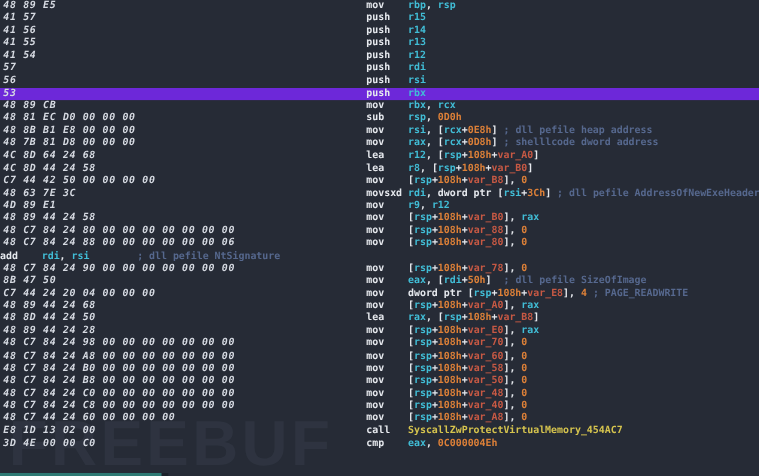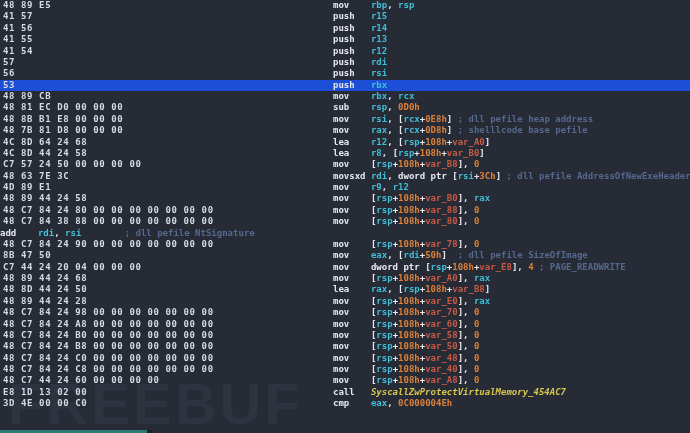--- a/index.html
+++ b/index.html
@@ -16,35 +16,36 @@
   }
   .row{
     display:flex;
     height:11.39px;
     line-height:11.4px;
     font-size:9px;
     font-weight:bold;
     white-space:pre;
     color:#dfe3ea;
   }
-  .row.hl{ background:#1d4ed8; }
+  .row.hl{ background:#6d28d9; }
   .bytes{
     width:333px;
     padding-left:3px;
     box-sizing:border-box;
     flex-shrink:0;
     letter-spacing:0.6px;
     color:#d6dae2;
+    font-style:italic;
   }
   .code{ color:#e6e9ee; }
   .reg{ color:#41bdd6; }
   .num{ color:#dd8038; }
   .var{ color:#c75944; }
   .cmt{ color:#56688e; }
-  .fn{ color:#d6c44e;font-style:italic; }
+  .fn{ color:#d6c44e; }
   #watermark{
     position:absolute;
     left:8px;top:370px;
     z-index:1;
     font-family:"Liberation Sans",sans-serif;
     font-weight:bold;
     font-size:58px;
     letter-spacing:3px;
     color:rgba(160,172,196,0.07);
     user-select:none;
@@ -74,29 +75,29 @@
     <div class="row"><span class="bytes">41 57</span><span class="code"><span>push   </span><span><span class="reg">r15</span></span></span></div>
     <div class="row"><span class="bytes">41 56</span><span class="code"><span>push   </span><span><span class="reg">r14</span></span></span></div>
     <div class="row"><span class="bytes">41 55</span><span class="code"><span>push   </span><span><span class="reg">r13</span></span></span></div>
     <div class="row"><span class="bytes">41 54</span><span class="code"><span>push   </span><span><span class="reg">r12</span></span></span></div>
     <div class="row"><span class="bytes">57</span><span class="code"><span>push   </span><span><span class="reg">rdi</span></span></span></div>
     <div class="row"><span class="bytes">56</span><span class="code"><span>push   </span><span><span class="reg">rsi</span></span></span></div>
     <div class="row hl"><span class="bytes">53</span><span class="code"><span>push   </span><span><span class="reg">rbx</span></span></span></div>
     <div class="row"><span class="bytes">48 89 CB</span><span class="code"><span>mov    </span><span><span class="reg">rbx</span><span>,</span><span> </span><span class="reg">rcx</span></span></span></div>
     <div class="row"><span class="bytes">48 81 EC D0 00 00 00</span><span class="code"><span>sub    </span><span><span class="reg">rsp</span><span>,</span><span> </span><span class="num">0D0h</span></span></span></div>
     <div class="row"><span class="bytes">48 8B B1 E8 00 00 00</span><span class="code"><span>mov    </span><span><span class="reg">rsi</span><span>,</span><span> </span><span>[</span><span class="reg">rcx</span><span>+</span><span class="num">0E8h</span><span>]</span></span><span> </span><span class="cmt">; dll pefile heap address</span></span></div>
-    <div class="row"><span class="bytes">48 7B 81 D8 00 00 00</span><span class="code"><span>mov    </span><span><span class="reg">rax</span><span>,</span><span> </span><span>[</span><span class="reg">rcx</span><span>+</span><span class="num">0D8h</span><span>]</span></span><span> </span><span class="cmt">; shelllcode base pefile</span></span></div>
+    <div class="row"><span class="bytes">48 7B 81 D8 00 00 00</span><span class="code"><span>mov    </span><span><span class="reg">rax</span><span>,</span><span> </span><span>[</span><span class="reg">rcx</span><span>+</span><span class="num">0D8h</span><span>]</span></span><span> </span><span class="cmt">; shelllcode dword address</span></span></div>
     <div class="row"><span class="bytes">4C 8D 64 24 68</span><span class="code"><span>lea    </span><span><span class="reg">r12</span><span>,</span><span> </span><span>[</span><span class="reg">rsp</span><span>+</span><span class="num">108h</span><span>+</span><span class="var">var_A0</span><span>]</span></span></span></div>
     <div class="row"><span class="bytes">4C 8D 44 24 58</span><span class="code"><span>lea    </span><span><span class="reg">r8</span><span>,</span><span> </span><span>[</span><span class="reg">rsp</span><span>+</span><span class="num">108h</span><span>+</span><span class="var">var_B0</span><span>]</span></span></span></div>
-    <div class="row"><span class="bytes">C7 57 24 50 00 00 00 00</span><span class="code"><span>mov    </span><span><span>[</span><span class="reg">rsp</span><span>+</span><span class="num">108h</span><span>+</span><span class="var">var_B8</span><span>]</span><span>,</span><span> </span><span class="num">0</span></span></span></div>
+    <div class="row"><span class="bytes">C7 44 42 50 00 00 00 00</span><span class="code"><span>mov    </span><span><span>[</span><span class="reg">rsp</span><span>+</span><span class="num">108h</span><span>+</span><span class="var">var_B8</span><span>]</span><span>,</span><span> </span><span class="num">0</span></span></span></div>
     <div class="row"><span class="bytes">48 63 7E 3C</span><span class="code"><span>movsxd </span><span><span class="reg">rdi</span><span>,</span><span> </span><span>dword</span><span> </span><span>ptr</span><span> </span><span>[</span><span class="reg">rsi</span><span>+</span><span class="num">3Ch</span><span>]</span></span><span> </span><span class="cmt">; dll pefile AddressOfNewExeHeader</span></span></div>
     <div class="row"><span class="bytes">4D 89 E1</span><span class="code"><span>mov    </span><span><span class="reg">r9</span><span>,</span><span> </span><span class="reg">r12</span></span></span></div>
     <div class="row"><span class="bytes">48 89 44 24 58</span><span class="code"><span>mov    </span><span><span>[</span><span class="reg">rsp</span><span>+</span><span class="num">108h</span><span>+</span><span class="var">var_B0</span><span>]</span><span>,</span><span> </span><span class="reg">rax</span></span></span></div>
     <div class="row"><span class="bytes">48 C7 84 24 80 00 00 00 00 00 00 00</span><span class="code"><span>mov    </span><span><span>[</span><span class="reg">rsp</span><span>+</span><span class="num">108h</span><span>+</span><span class="var">var_88</span><span>]</span><span>,</span><span> </span><span class="num">0</span></span></span></div>
-    <div class="row"><span class="bytes">48 C7 84 38 88 00 00 00 00 00 00 00</span><span class="code"><span>mov    </span><span><span>[</span><span class="reg">rsp</span><span>+</span><span class="num">108h</span><span>+</span><span class="var">var_80</span><span>]</span><span>,</span><span> </span><span class="num">0</span></span></span></div>
+    <div class="row"><span class="bytes">48 C7 84 24 88 00 00 00 00 00 00 06</span><span class="code"><span>mov    </span><span><span>[</span><span class="reg">rsp</span><span>+</span><span class="num">108h</span><span>+</span><span class="var">var_80</span><span>]</span><span>,</span><span> </span><span class="num">0</span></span></span></div>
     <div class="row"><span class="code"><span>add    </span><span><span class="reg">rdi</span><span>,</span><span> </span><span class="reg">rsi</span></span><span>        </span><span class="cmt">; dll pefile NtSignature</span></span></div>
     <div class="row"><span class="bytes">48 C7 84 24 90 00 00 00 00 00 00 00</span><span class="code"><span>mov    </span><span><span>[</span><span class="reg">rsp</span><span>+</span><span class="num">108h</span><span>+</span><span class="var">var_78</span><span>]</span><span>,</span><span> </span><span class="num">0</span></span></span></div>
     <div class="row"><span class="bytes">8B 47 50</span><span class="code"><span>mov    </span><span><span class="reg">eax</span><span>,</span><span> </span><span>[</span><span class="reg">rdi</span><span>+</span><span class="num">50h</span><span>]</span></span><span>  </span><span class="cmt">; dll pefile SizeOfImage</span></span></div>
     <div class="row"><span class="bytes">C7 44 24 20 04 00 00 00</span><span class="code"><span>mov    </span><span><span>dword</span><span> </span><span>ptr</span><span> </span><span>[</span><span class="reg">rsp</span><span>+</span><span class="num">108h</span><span>+</span><span class="var">var_E8</span><span>]</span><span>,</span><span> </span><span class="num">4</span></span><span> </span><span class="cmt">; PAGE_READWRITE</span></span></div>
     <div class="row"><span class="bytes">48 89 44 24 68</span><span class="code"><span>mov    </span><span><span>[</span><span class="reg">rsp</span><span>+</span><span class="num">108h</span><span>+</span><span class="var">var_A0</span><span>]</span><span>,</span><span> </span><span class="reg">rax</span></span></span></div>
     <div class="row"><span class="bytes">48 8D 44 24 50</span><span class="code"><span>lea    </span><span><span class="reg">rax</span><span>,</span><span> </span><span>[</span><span class="reg">rsp</span><span>+</span><span class="num">108h</span><span>+</span><span class="var">var_B8</span><span>]</span></span></span></div>
     <div class="row"><span class="bytes">48 89 44 24 28</span><span class="code"><span>mov    </span><span><span>[</span><span class="reg">rsp</span><span>+</span><span class="num">108h</span><span>+</span><span class="var">var_E0</span><span>]</span><span>,</span><span> </span><span class="reg">rax</span></span></span></div>
     <div class="row"><span class="bytes">48 C7 84 24 98 00 00 00 00 00 00 00</span><span class="code"><span>mov    </span><span><span>[</span><span class="reg">rsp</span><span>+</span><span class="num">108h</span><span>+</span><span class="var">var_70</span><span>]</span><span>,</span><span> </span><span class="num">0</span></span></span></div>
     <div class="row"><span class="bytes">48 C7 84 24 A8 00 00 00 00 00 00 00</span><span class="code"><span>mov    </span><span><span>[</span><span class="reg">rsp</span><span>+</span><span class="num">108h</span><span>+</span><span class="var">var_60</span><span>]</span><span>,</span><span> </span><span class="num">0</span></span></span></div>
     <div class="row"><span class="bytes">48 C7 84 24 B0 00 00 00 00 00 00 00</span><span class="code"><span>mov    </span><span><span>[</span><span class="reg">rsp</span><span>+</span><span class="num">108h</span><span>+</span><span class="var">var_58</span><span>]</span><span>,</span><span> </span><span class="num">0</span></span></span></div>

